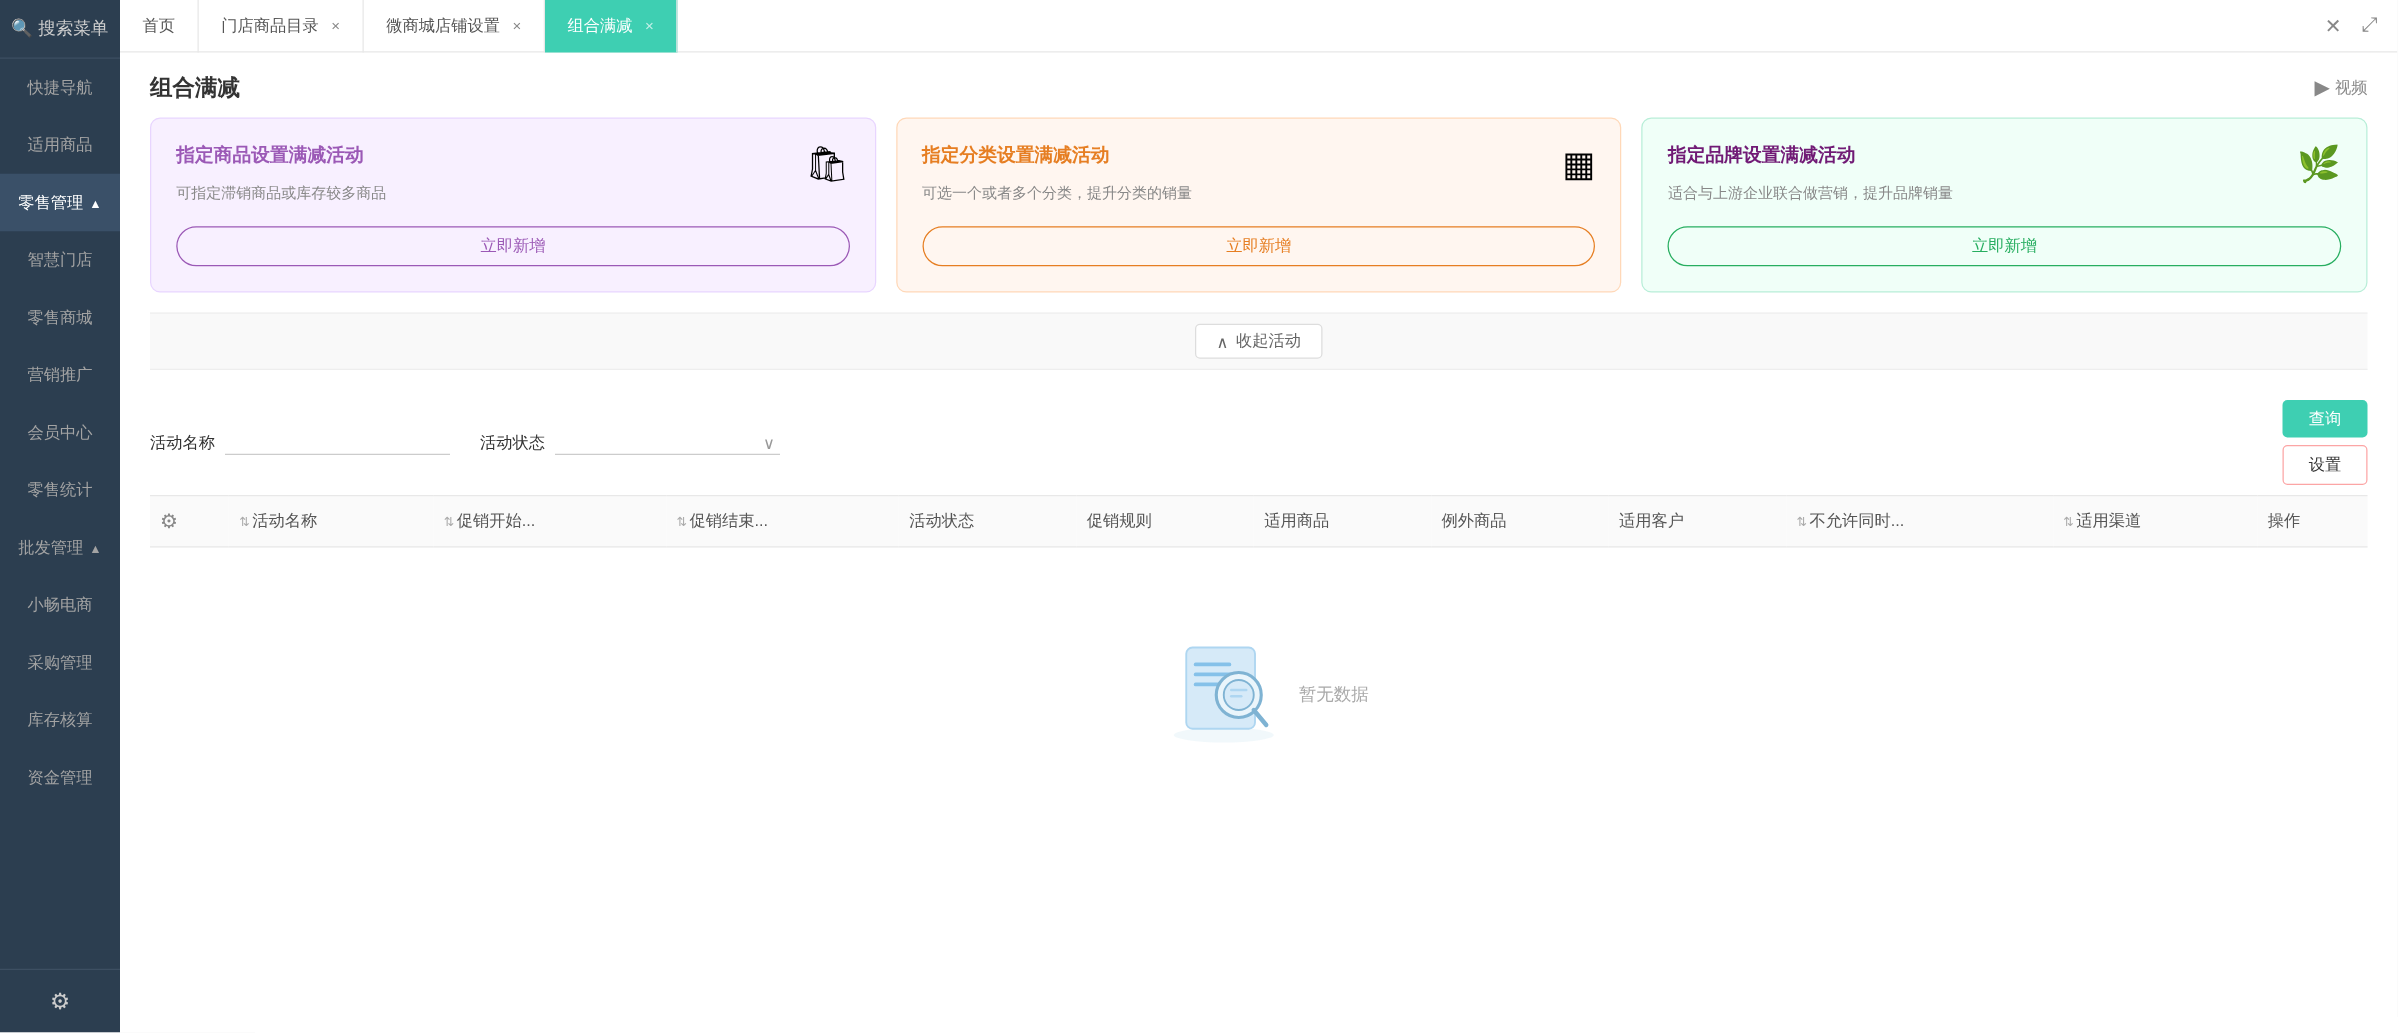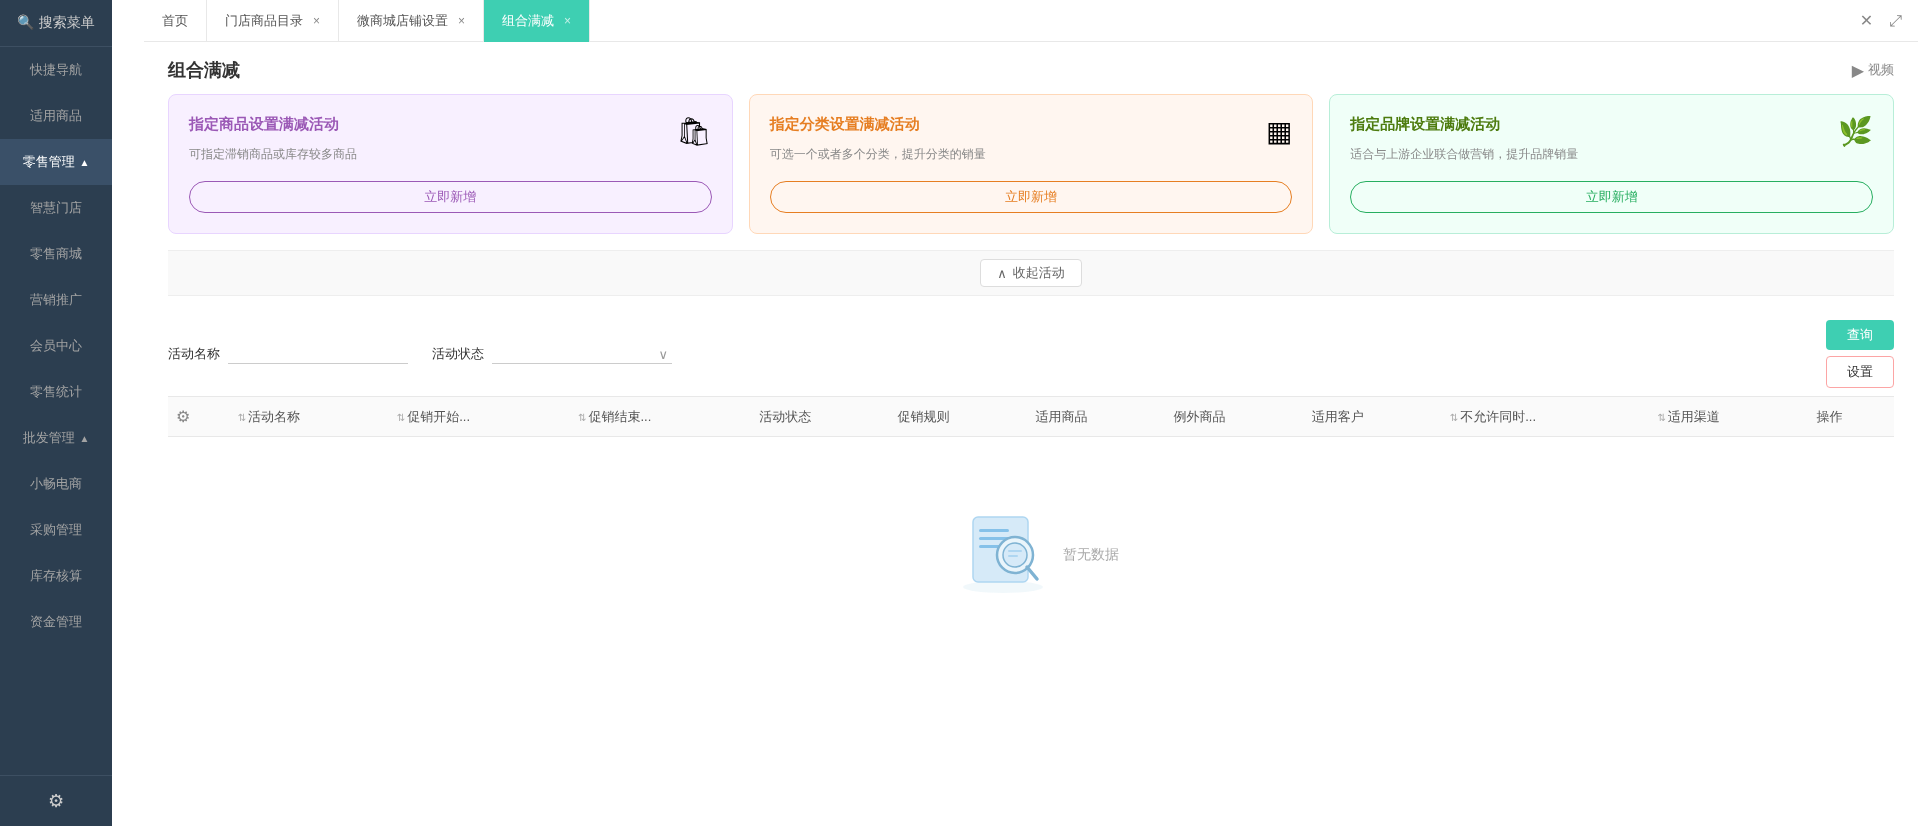--- a/index.html
+++ b/index.html
@@ -1,20 +1,20 @@
 <!DOCTYPE html>
 <html><head>
   <meta charset="utf-8">
   <style>
     * { box-sizing: border-box; margin: 0; padding: 0; }
     body { font-family: 'Microsoft YaHei', sans-serif; font-size: 13px; background: #f5f5f5; display: flex; height: 826px; overflow: hidden; }
 
     
     .sidebar {
-      width: 112px;
+      width: 96px;
       background: #2c3e50;
       color: #fff;
       display: flex;
       flex-direction: column;
       flex-shrink: 0;
       height: 100%;
     }
     .sidebar-search {
       padding: 14px 0;
       text-align: center;
@@ -45,21 +45,20 @@
     }
     .sidebar-bottom .gear-icon { font-size: 18px; color: #ccc; }
 
     
     .main-area {
       flex: 1;
       display: flex;
       flex-direction: column;
       background: #fff;
       overflow: hidden;
-      padding-left: 32px;
     }
 
     
     .tab-bar {
       display: flex;
       align-items: center;
       background: #fff;
       border-bottom: 1px solid #e8e8e8;
       padding: 0;
       height: 42px;
@@ -150,21 +149,21 @@
     .promo-card.orange { background: #fff6f0; border: 1px solid #ffd8b8; }
     .promo-card.green { background: #f0fff8; border: 1px solid #b8eed8; }
 
     .card-title {
       font-size: 15px;
       font-weight: bold;
       margin-bottom: 8px;
     }
     .promo-card.purple .card-title { color: #9b59b6; }
     .promo-card.orange .card-title { color: #e67e22; }
-    .promo-card.green .card-title { color: #4d7c0f; }
+    .promo-card.green .card-title { color: #701a75; }
 
     .card-desc {
       font-size: 12px;
       color: #888;
       margin-bottom: 16px;
       line-height: 1.5;
     }
     .card-icon {
       position: absolute;
       right: 20px;

